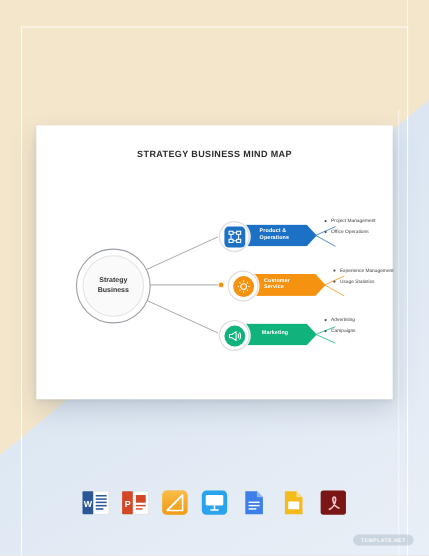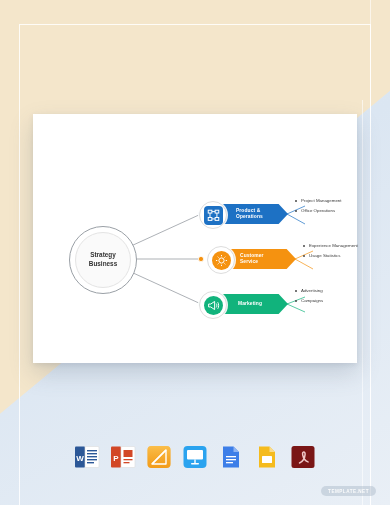--- a/index.html
+++ b/index.html
@@ -124,20 +124,21 @@
 <div id="bg">
   <div class="beige"></div>
   <div class="bluewash"></div>
   <div class="vline" style="right:19px;"></div>
   <div class="vline" style="right:27px;top:100px;"></div>
 </div>
 <div id="frame"></div>
 
 <div id="card">
 
+  <div id="doc-title">STRATEGY BUSINESS MIND MAP</div>
 
   <div id="map">
 
     <svg id="wires" width="324" height="249" viewBox="0 0 324 249">
       <path d="M98 132 L168 100" stroke="#8a8f96" stroke-width=".7" fill="none"></path>
       <path d="M103 145 L168 145" stroke="#8a8f96" stroke-width=".7" fill="none"></path>
       <path d="M98 158 L168 190" stroke="#8a8f96" stroke-width=".7" fill="none"></path>
       <circle cx="168" cy="100" r="2.6" fill="#1d71c4"></circle>
       <circle cx="168" cy="145" r="2.6" fill="#f59210"></circle>
       <circle cx="168" cy="190" r="2.6" fill="#11b37c"></circle>

